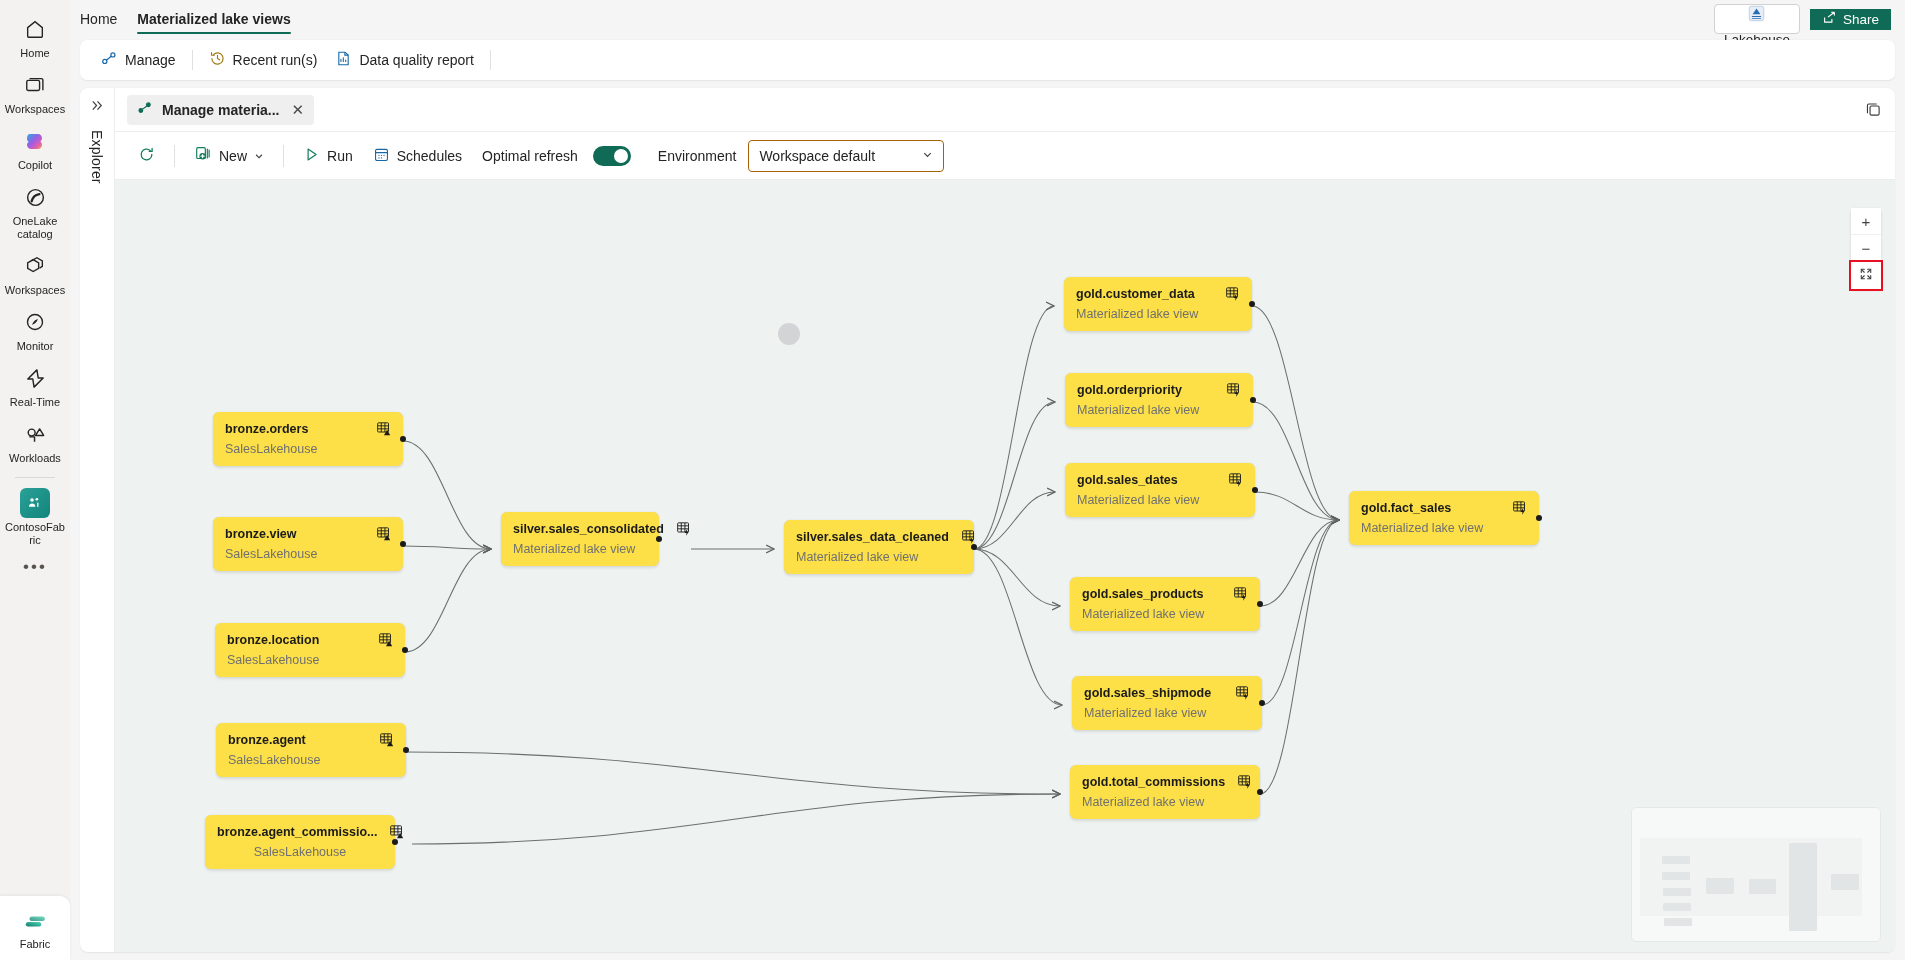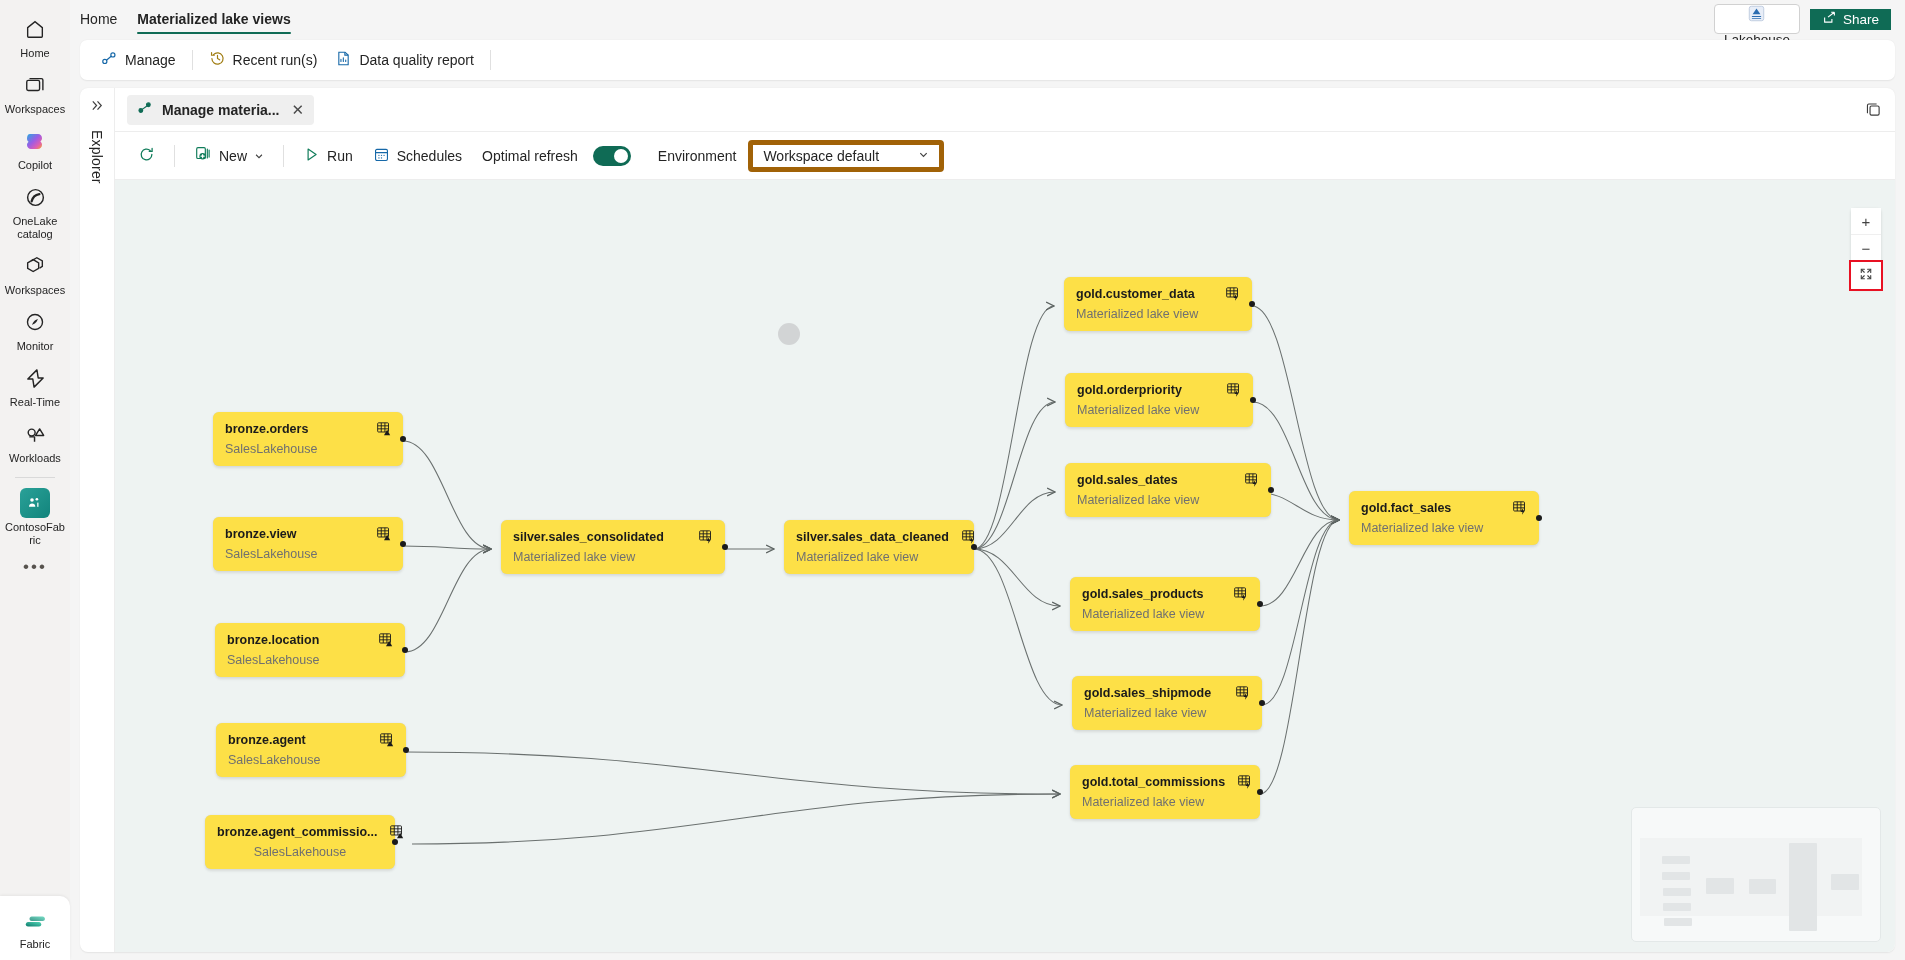--- a/index.html
+++ b/index.html
@@ -120,21 +120,21 @@
   .cmd-div{width:1px;height:22px;background:#e0e0e0;margin:0 8px;}
   .toggle {
     width:38px;height:20px;border-radius:10px;background:#0f6b55;position:relative;cursor:pointer;
     margin-left:8px; flex:0 0 38px;
   }
   .toggle:after{
     content:"";position:absolute;right:3px;top:3px;width:14px;height:14px;border-radius:50%;background:#fff;
   }
   .env-label{font-size:14px;color:#242424;margin-left:16px;white-space:nowrap;}
   .env-select {
-    margin-left:10px;width:196px;height:32px;border:5px solid #a16207;border-radius:4px;
+    margin-left:10px;width:196px;height:32px;border:1px solid #a16207;border-radius:4px;
     background:#fff;display:flex;align-items:center;padding:0 10px;font-size:14px;cursor:pointer;
   }
   .env-select .chev{margin-left:auto;color:#424242;font-size:11px;}
 
   
   .canvas { flex:1; position:relative; background:#eef3f2; overflow:hidden; }
   .edges { position:absolute; inset:0; width:100%; height:100%; }
 
   .node {
     position:absolute; background:#fde047; border-radius:6px;
@@ -566,21 +566,21 @@
                   <svg width="15" height="15" viewBox="0 0 18 18" fill="none" stroke="#1b1b1b" stroke-width="1.1">
                     <rect x="2" y="2.2" width="13" height="11" rx="1"></rect>
                     <path d="M2 5.8h13M2 9.4h13M6.3 2.2v11M10.7 2.2v11"></path>
                     <path d="M9.6 17 13.4 10.6 17 17z" fill="#1b1b1b" stroke="none"></path>
                   </svg>
                 </span>
               </div>
               <div class="node-sub">SalesLakehouse</div>
               <span class="port out"></span>
             </div>
-            <div class="node" style="left: 386px; top: 340px; width: 224px;">
+            <div class="node" style="left: 386px; top: 332px; width: 158px;">
               <div class="node-hd">
                 <span class="node-title">silver.sales_consolidated</span>
                 <span class="node-ico">
                   <svg width="15" height="15" viewBox="0 0 18 18" fill="none" stroke="#1b1b1b" stroke-width="1.1">
                     <rect x="2" y="2.2" width="13" height="11" rx="1"></rect>
                     <path d="M2 5.8h13M2 9.4h13M6.3 2.2v11M10.7 2.2v11"></path>
                     <path d="M13.6 9.6 10.2 14.4h2.4l-.6 3.3 3.6-5h-2.5z" fill="#1b1b1b" stroke="none"></path>
                   </svg>
                 </span>
               </div>
@@ -622,21 +622,21 @@
                   <svg width="15" height="15" viewBox="0 0 18 18" fill="none" stroke="#1b1b1b" stroke-width="1.1">
                     <rect x="2" y="2.2" width="13" height="11" rx="1"></rect>
                     <path d="M2 5.8h13M2 9.4h13M6.3 2.2v11M10.7 2.2v11"></path>
                     <path d="M13.6 9.6 10.2 14.4h2.4l-.6 3.3 3.6-5h-2.5z" fill="#1b1b1b" stroke="none"></path>
                   </svg>
                 </span>
               </div>
               <div class="node-sub">Materialized lake view</div>
               <span class="port out"></span>
             </div>
-            <div class="node" style="left: 950px; top: 283px; width: 206px;">
+            <div class="node" style="left: 950px; top: 283px; width: 190px;">
               <div class="node-hd">
                 <span class="node-title">gold.sales_dates</span>
                 <span class="node-ico">
                   <svg width="15" height="15" viewBox="0 0 18 18" fill="none" stroke="#1b1b1b" stroke-width="1.1">
                     <rect x="2" y="2.2" width="13" height="11" rx="1"></rect>
                     <path d="M2 5.8h13M2 9.4h13M6.3 2.2v11M10.7 2.2v11"></path>
                     <path d="M13.6 9.6 10.2 14.4h2.4l-.6 3.3 3.6-5h-2.5z" fill="#1b1b1b" stroke="none"></path>
                   </svg>
                 </span>
               </div>

